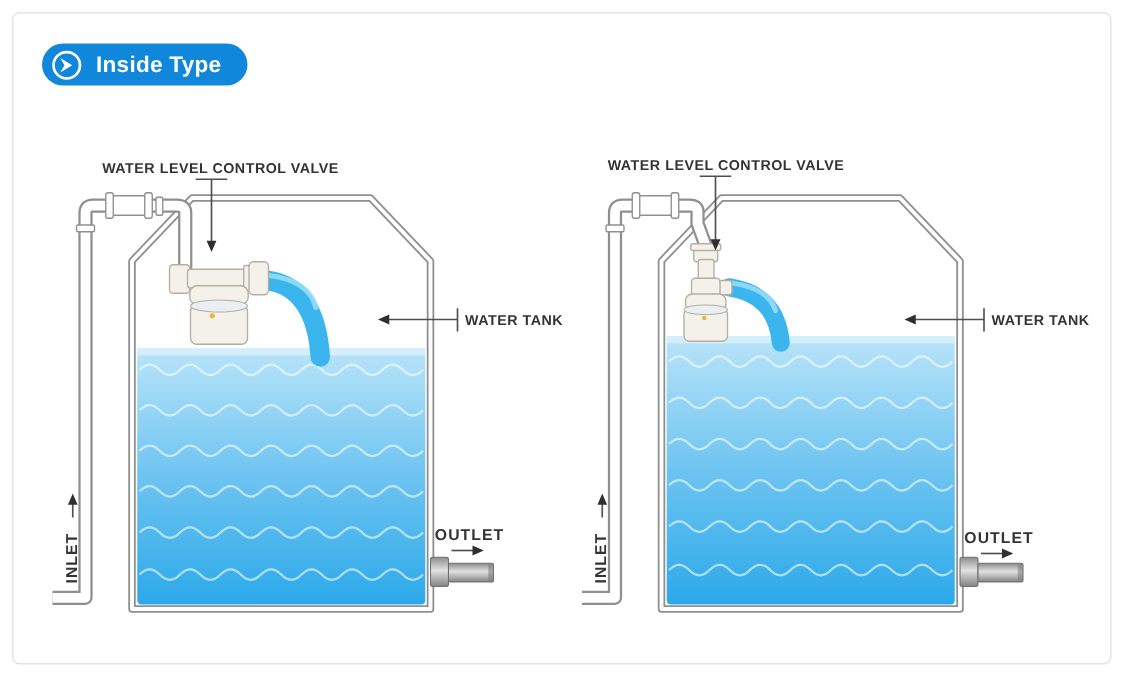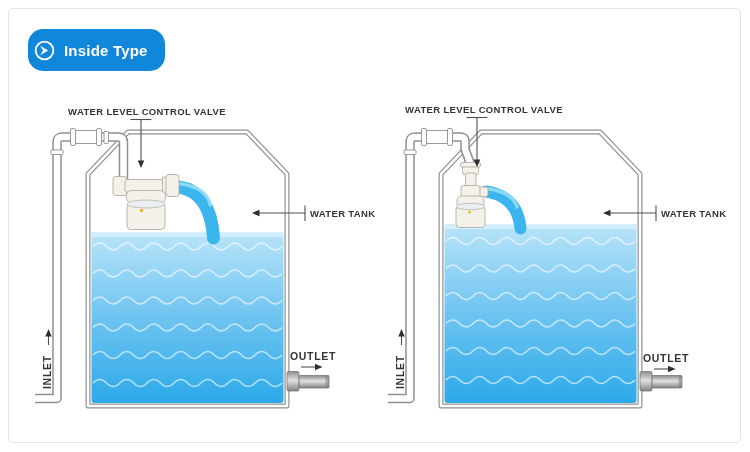--- a/index.html
+++ b/index.html
@@ -5,21 +5,21 @@
   html,body{margin:0;padding:0;}
   body{
     width:750px;height:452px;position:relative;background:#ffffff;
     font-family:"Liberation Sans", sans-serif;overflow:hidden;
   }
   .frame{
     position:absolute;left:8px;top:8px;width:731px;height:433px;
     border:1.5px solid #e4e4e4;border-radius:5px;background:#ffffff;
   }
   .badge{
-    position:absolute;left:28px;top:29px;height:42px;z-index:3;
+    position:absolute;left:28px;top:29px;height:28px;z-index:3;
     background:#1187dc;border-radius:15px;display:flex;align-items:center;
     gap:8px;padding:0 17px 0 5px;
   }
   .badge-icon{display:flex;align-items:center;}
   .badge-label{
     color:#ffffff;font-weight:bold;font-size:15px;letter-spacing:.2px;
     white-space:nowrap;
   }
   svg.diagram{position:absolute;left:0;top:0;z-index:2;}
   .lbl{font:bold 9.5px "Liberation Sans",sans-serif;fill:#333333;letter-spacing:.35px;}

